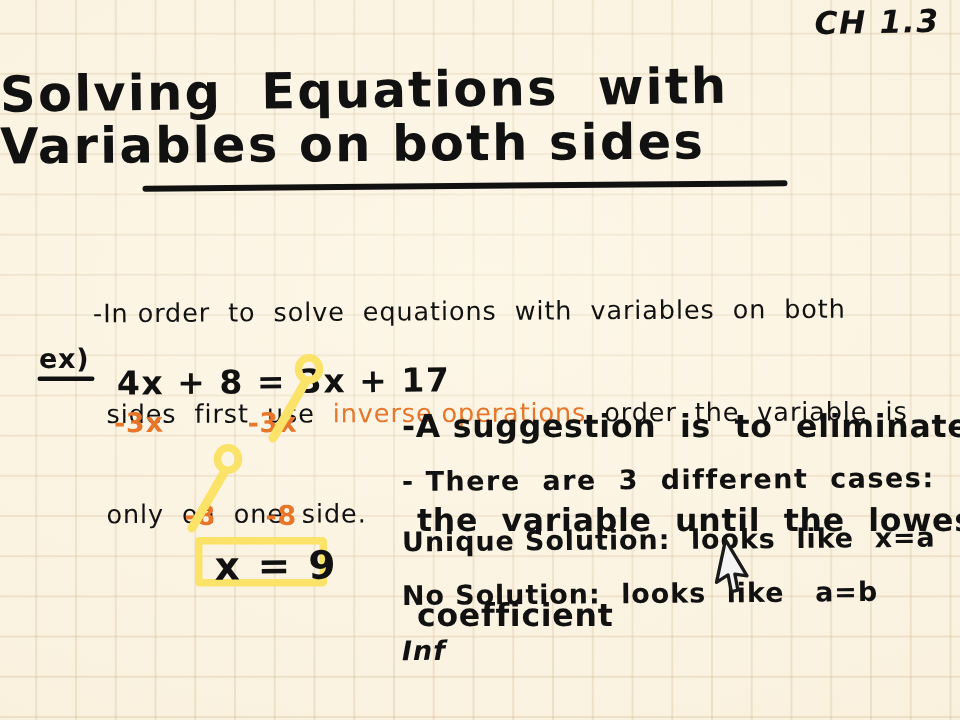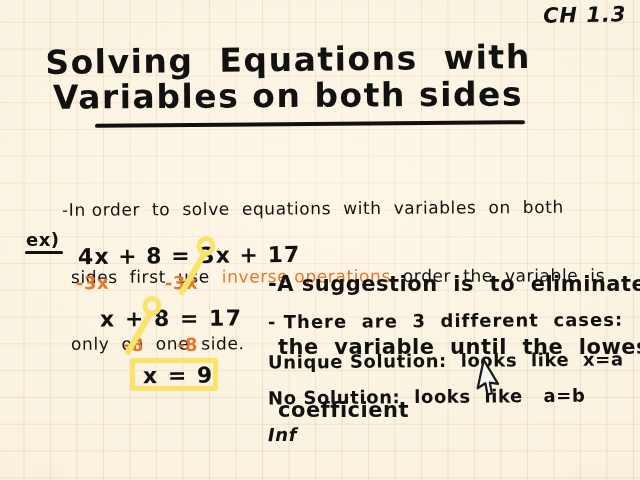--- a/index.html
+++ b/index.html
@@ -50,21 +50,21 @@
     letter-spacing: 1px;
     transform: rotate(-1.2deg);
   }
 
   
   #title-block {
     position: absolute;
     top: 42px;
     left: 0;
     width: 576px;
-    text-align: center;
+    text-align: left;
   }
   .title-line {
     font-family: "DejaVu Sans", sans-serif;
     font-weight: 700;
     font-size: 33px;
     line-height: 36px;
     letter-spacing: 1.5px;
     color: #111111;
     white-space: pre;
   }
@@ -173,21 +173,21 @@
     left: 130px;
     width: 88px;
     height: 33px;
     border: 5px solid #fbe268;
     border-radius: 3px;
     box-sizing: border-box;
   }
   #answer-text {
     top: 363px;
     left: 143px;
-    font-size: 22px;
+    font-size: 26px;
     letter-spacing: 1.5px;
     transform: rotate(-0.6deg);
   }
 
   
   .slash {
     position: absolute;
     pointer-events: none;
   }
 
@@ -275,21 +275,20 @@
 
   <div class="hand" id="eq-line-1">4x + 8 = 3x + 17</div>
   <div class="hand" id="eq-sub-1-left">-3x</div>
   <div class="hand" id="eq-sub-1-right">-3x</div>
 
   <svg class="slash" id="slash-1" style="left:178px; top:234px;" width="38" height="62" viewBox="0 0 38 62">
     <path d="M4 58 L26 20" stroke="#fbe268" stroke-width="6" stroke-linecap="round" fill="none"></path>
     <ellipse cx="28" cy="12" rx="7" ry="7.5" stroke="#fbe268" stroke-width="5" fill="none"></ellipse>
   </svg>
 
-  <div class="hand" id="eq-line-2">x + 8 = 17</div>
   <div class="hand" id="eq-sub-2-left">-8</div>
   <div class="hand" id="eq-sub-2-right">-8</div>
 
   <svg class="slash" id="slash-2" style="left:124px; top:294px;" width="38" height="62" viewBox="0 0 38 62">
     <path d="M4 58 L26 20" stroke="#fbe268" stroke-width="6" stroke-linecap="round" fill="none"></path>
     <ellipse cx="28" cy="12" rx="7" ry="7.5" stroke="#fbe268" stroke-width="5" fill="none"></ellipse>
   </svg>
 
   <div id="answer-box"></div>
   <div class="hand" id="answer-text">x = 9</div>

